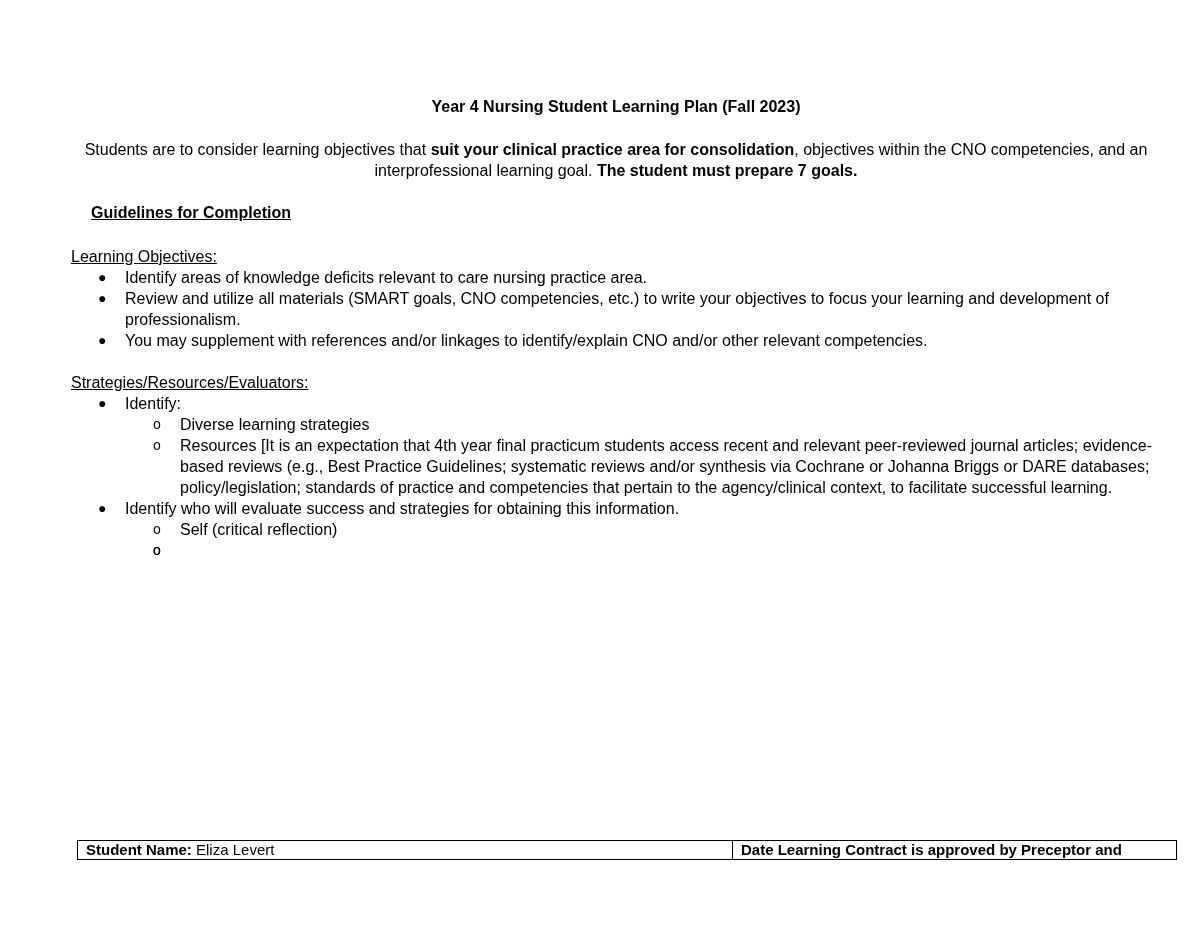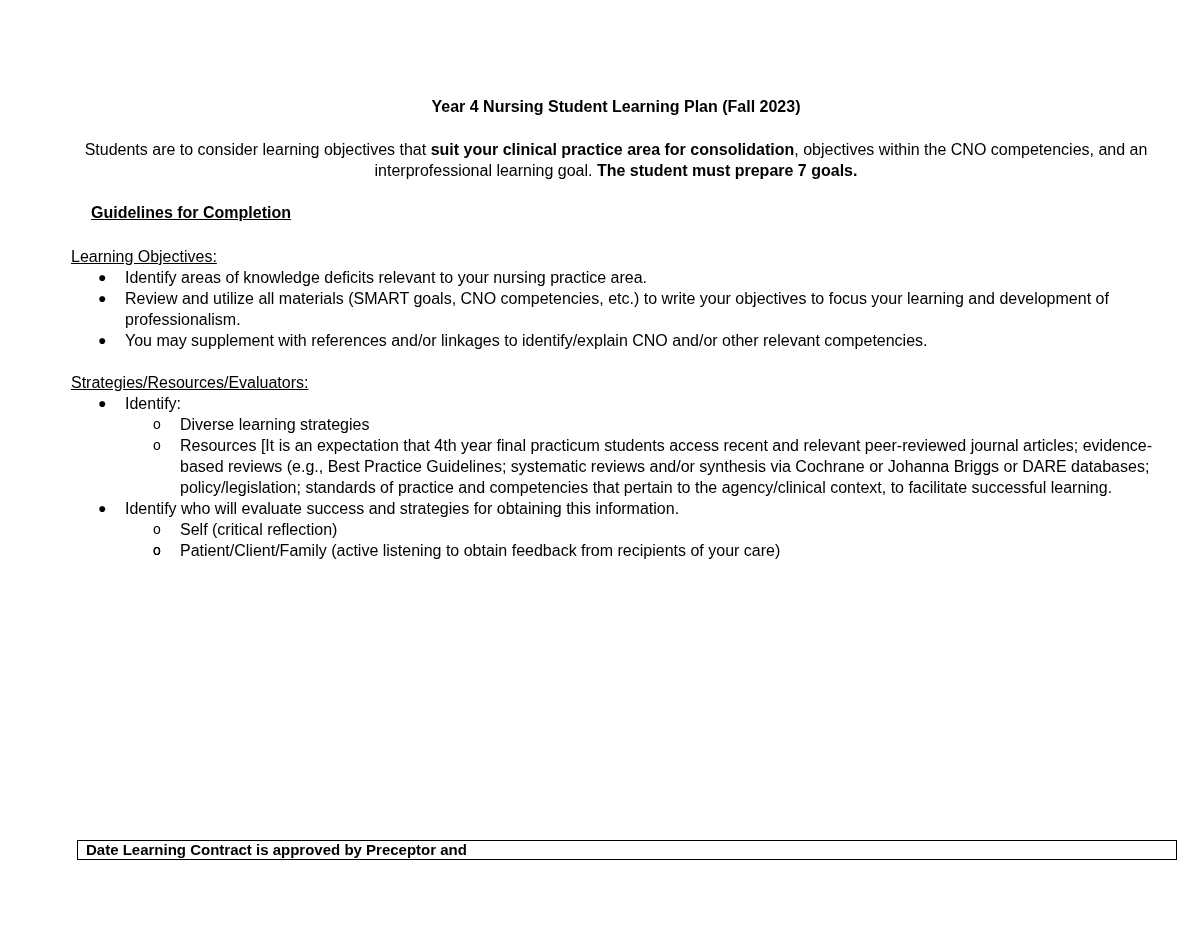--- a/index.html
+++ b/index.html
@@ -126,21 +126,21 @@
     <span>Students are to consider learning objectives that </span><b>suit your clinical practice area for consolidation</b><span>, objectives within the CNO competencies, and an interprofessional learning goal. </span><b>The student must prepare 7 goals.</b>
   </div>
 
   <div class="guidelines-heading">Guidelines for Completion</div>
 
   <div class="section-label" style="top:246px;">Learning Objectives:</div>
 
   <ul class="list" style="top:267px;">
     <li class="lvl1">
       <span class="bullet">●</span>
-      <span>Identify areas of knowledge deficits relevant to your nursing practice area.</span>
+      <span>Identify areas of knowledge deficits relevant to care nursing practice area.</span>
     </li>
     <li class="lvl1">
       <span class="bullet">●</span>
       <span>Review and utilize all materials (SMART goals, CNO competencies, etc.) to write your objectives to focus your learning and development of professionalism.</span>
     </li>
     <li class="lvl1">
       <span class="bullet">●</span>
       <span>You may supplement with references and/or linkages to identify/explain CNO and/or other relevant competencies.</span>
     </li>
   </ul>
@@ -166,23 +166,26 @@
     </li>
     <li class="lvl2">
       <span class="bullet">o</span>
       <span>Self (critical reflection)</span>
     </li>
     <li class="lvl2">
       <span class="bullet">o</span>
     </li>
     <li class="lvl2">
       <span class="bullet">o</span>
-      <span>Patient/Client/Family (active listening to obtain feedback from recipients of your care)</span>
     </li>
   </ul>
 
   <div class="footer-table">
+    <div class="footer-cell left">
+      <b>Student Name:</b>
+      <span>Eliza Levert</span>
+    </div>
     <div class="footer-cell right">
       <b>Date Learning Contract is approved by Preceptor and</b>
     </div>
   </div>
 
 </div>
 
 </body></html>

